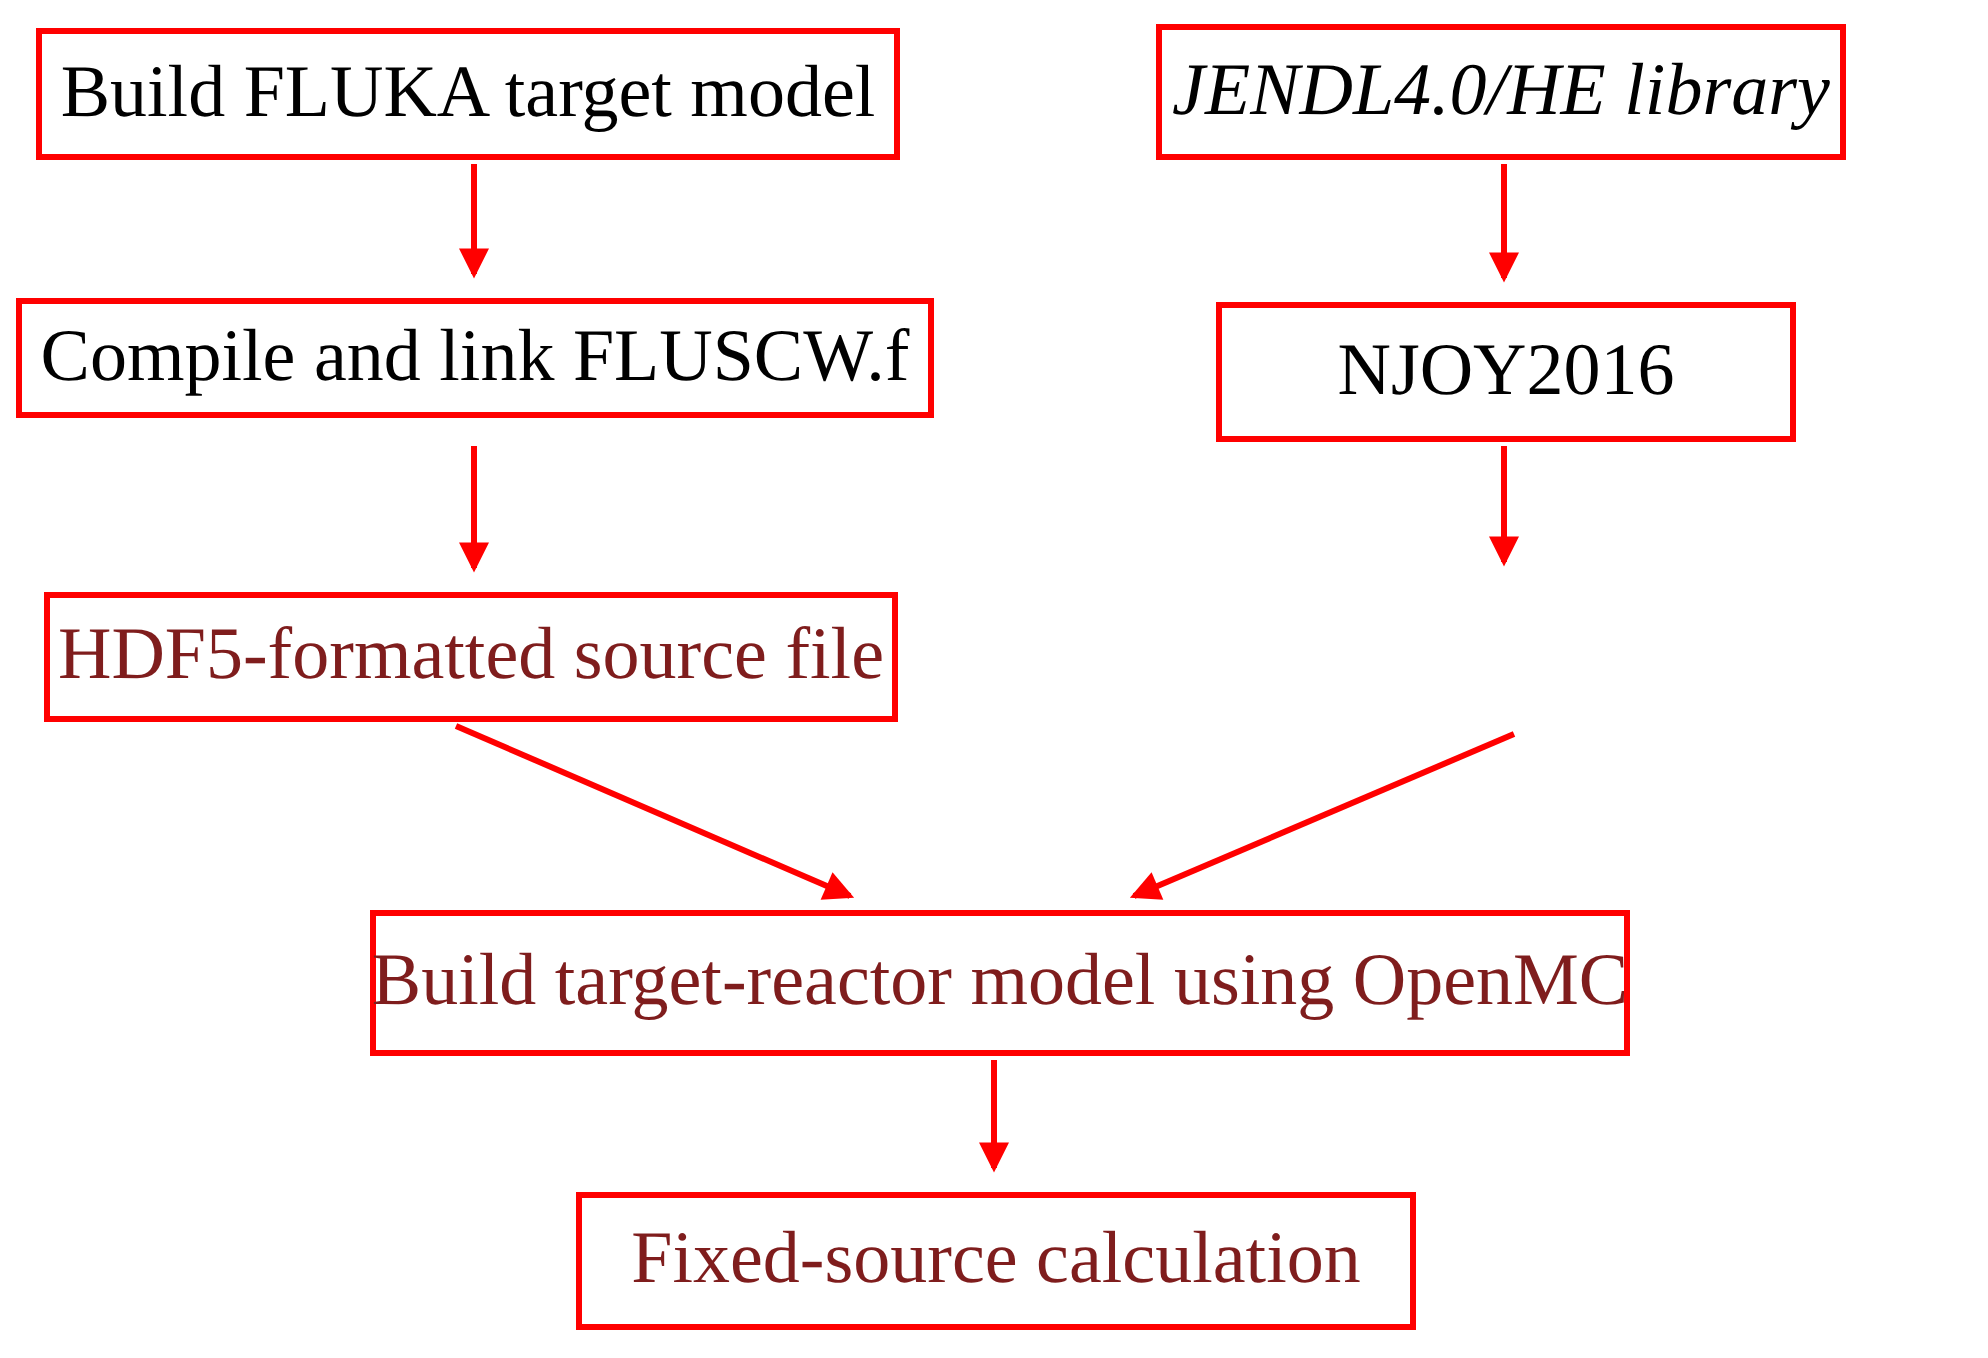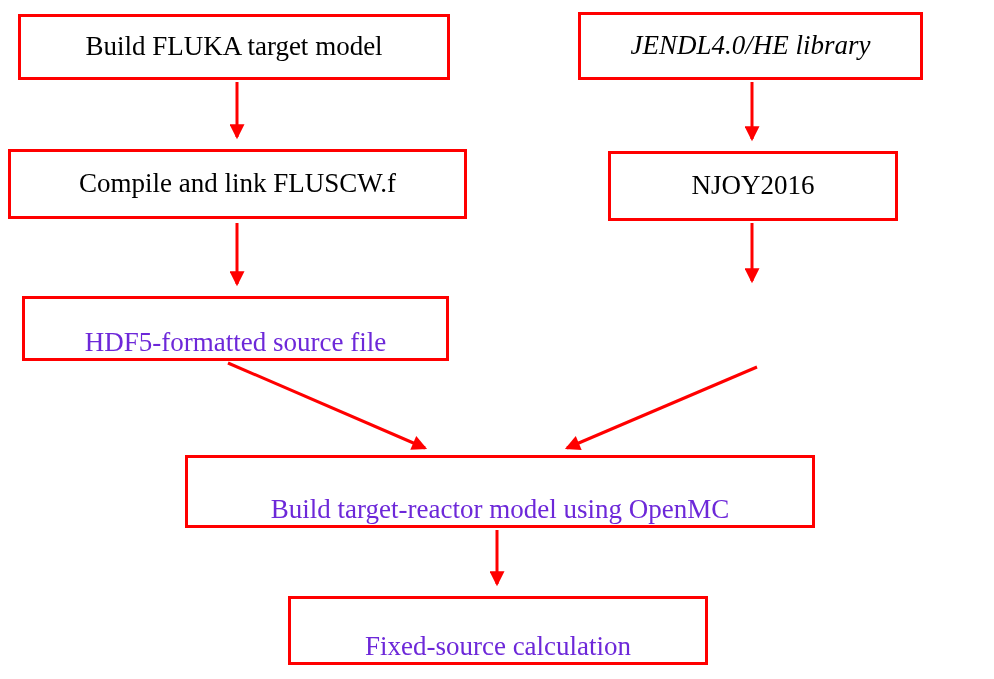--- a/index.html
+++ b/index.html
@@ -16,31 +16,31 @@
     overflow: hidden;
   }
   .box {
     position: absolute;
     box-sizing: border-box;
     border: 3px solid #ff0000;
     background: #ffffff;
     display: flex;
     align-items: center;
     justify-content: center;
-    font-size: 27px;
+    font-size: 37px;
     line-height: 1.1;
     text-align: center;
     white-space: nowrap;
   }
   .text-black { color: #000000; }
-  .text-red   { color: #6d28d9; align-items: flex-end; }
+  .text-red   { color: #7f1d1d; }
 
   #box-fluka  { left: 18px;  top: 14px;  width: 432px; height: 66px; }
   #box-jendl  { left: 578px; top: 12px;  width: 345px; height: 68px; font-style: italic; }
-  #box-fluscw { left: 8px;   top: 149px; width: 459px; height: 70px; }
+  #box-fluscw { left: 8px;   top: 149px; width: 459px; height: 60px; }
   #box-njoy   { left: 608px; top: 151px; width: 290px; height: 70px; justify-content: center; }
   #box-hdf5   { left: 22px;  top: 296px; width: 427px; height: 65px; }
   #box-ace    { left: 535px; top: 293px; width: 446px; height: 72px; }
   #box-openmc { left: 185px; top: 455px; width: 630px; height: 73px; }
   #box-fixed  { left: 288px; top: 596px; width: 420px; height: 69px; }
 
   .arrow-layer {
     position: absolute;
     left: 0;
     top: 0;

